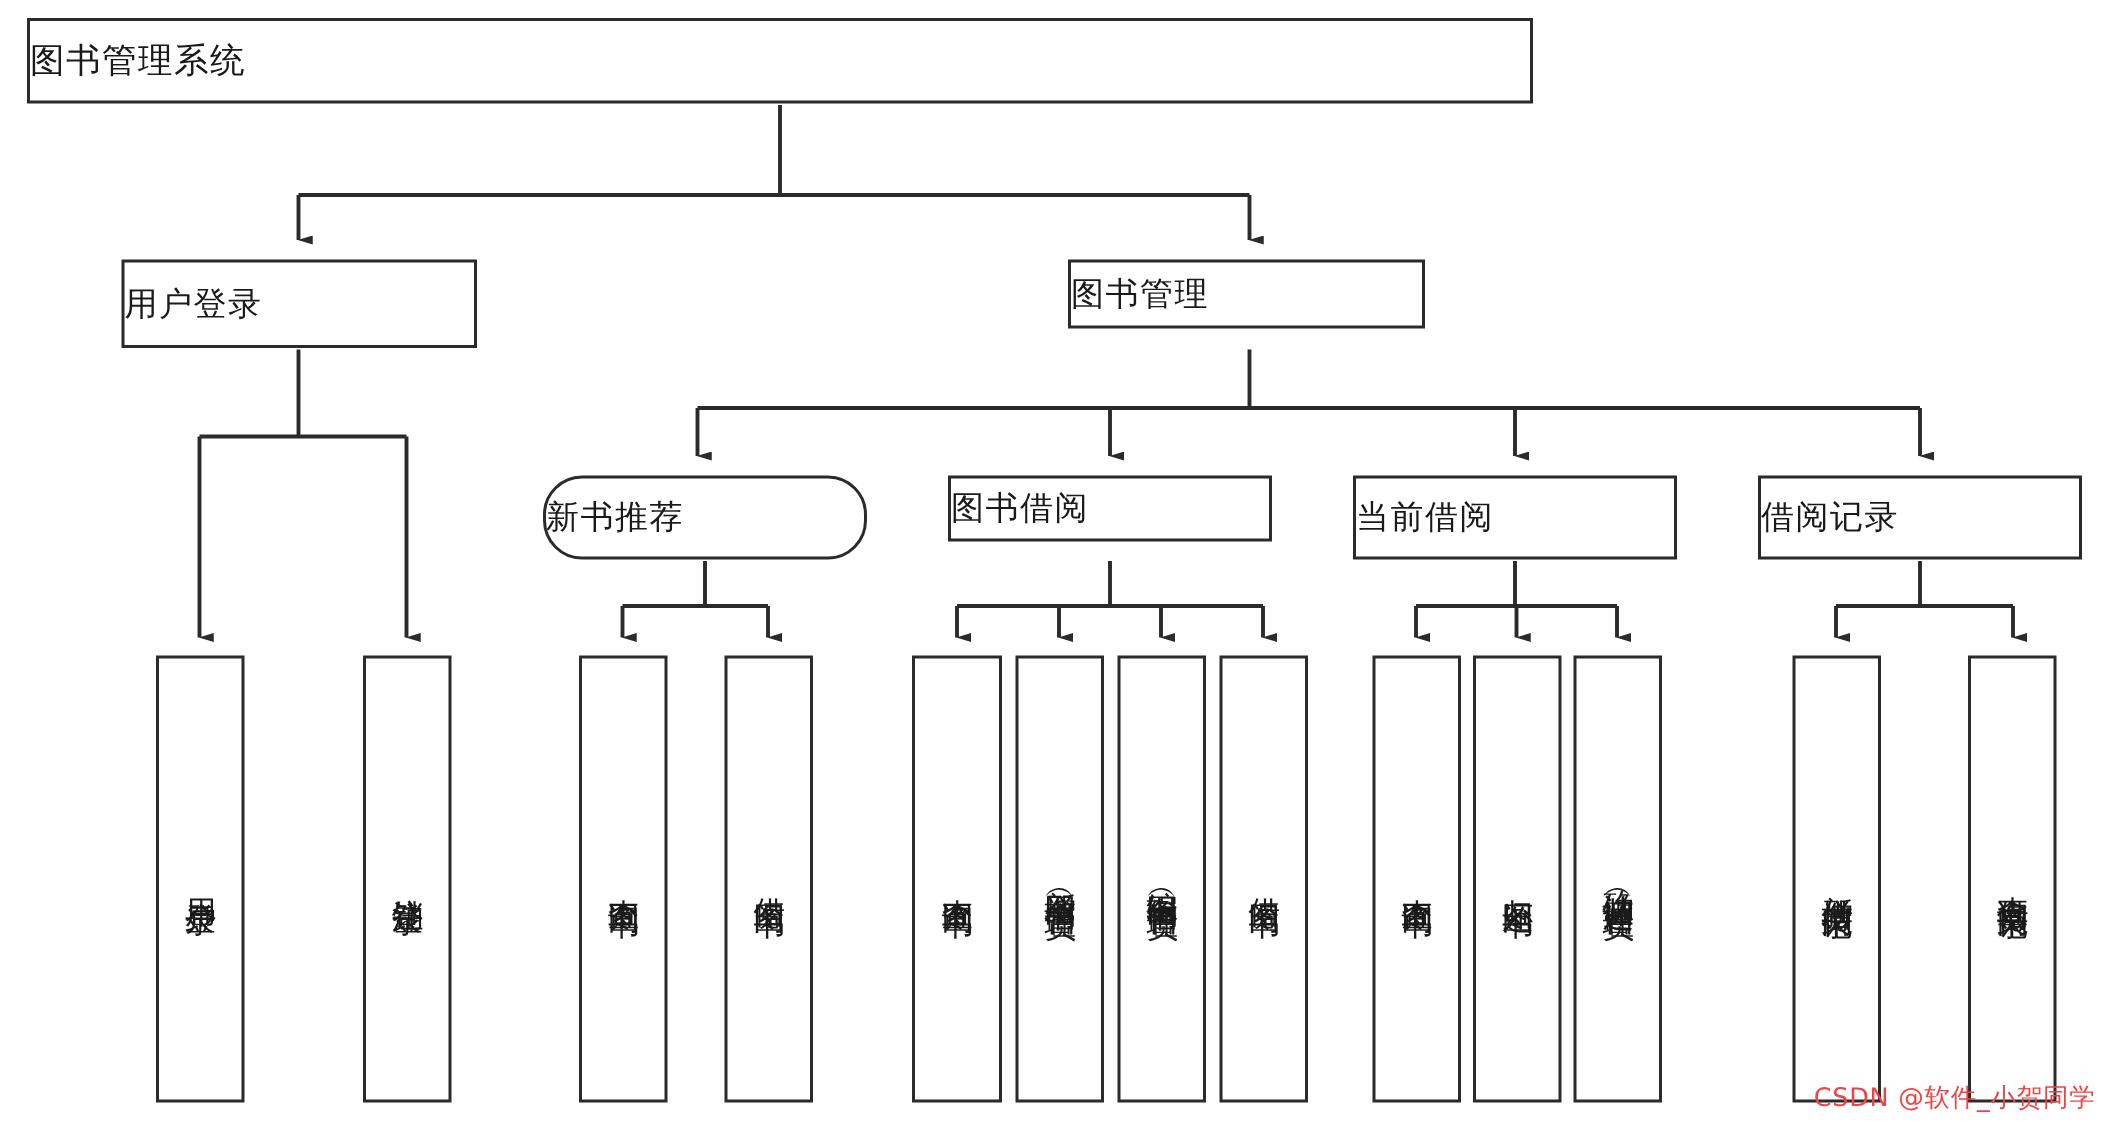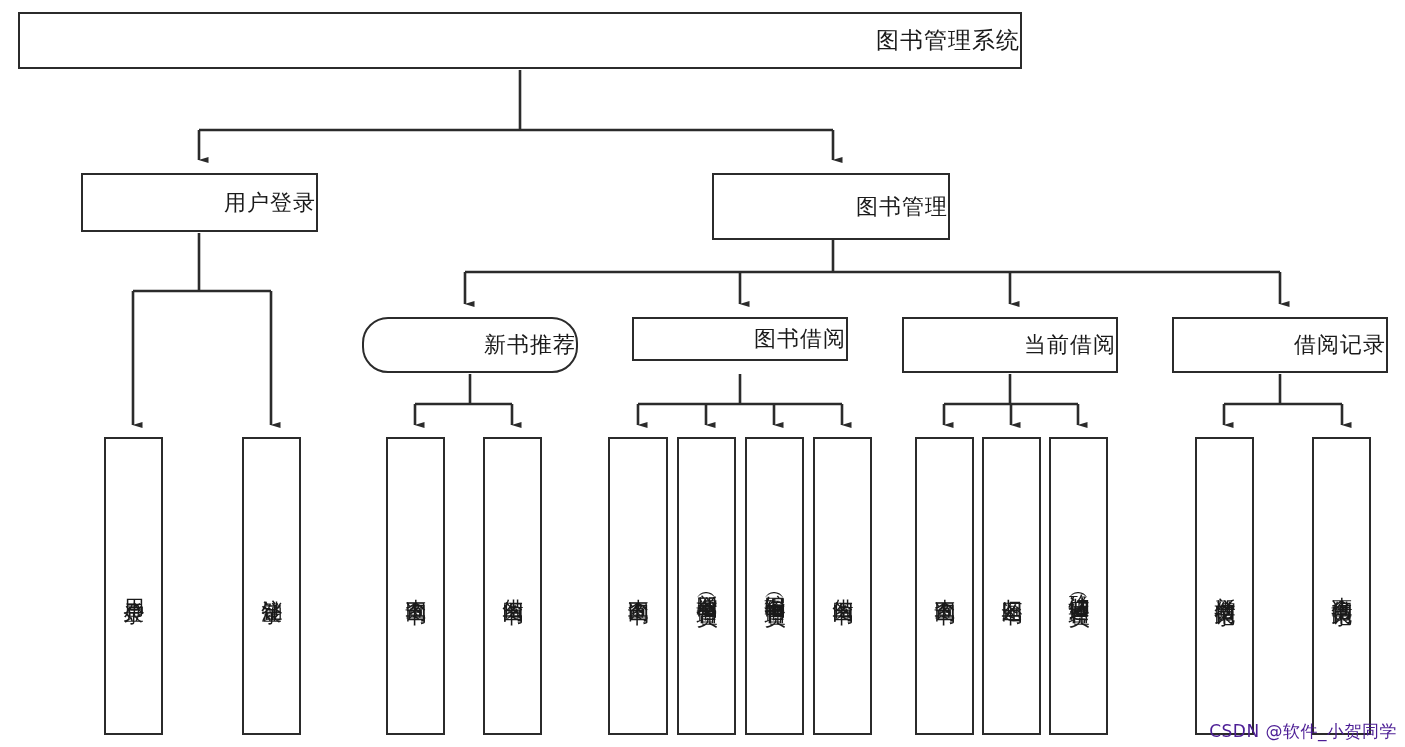--- a/index.html
+++ b/index.html
@@ -27,21 +27,21 @@
     height: 747px;
     pointer-events: none;
   }
   .node {
     position: absolute;
     box-sizing: border-box;
     background: #ffffff;
     border: 2.5px solid #2b2b2b;
     display: flex;
     align-items: center;
-    justify-content: flex-end;
+    justify-content: flex-start;
     color: #1a1a1a;
   }
   .node.horiz {
     font-size: 22px;
     letter-spacing: 1px;
   }
   .node.root {
     font-size: 23px;
   }
   .node.leaf {
@@ -55,21 +55,21 @@
     line-height: 1.18;
     letter-spacing: 2px;
     white-space: nowrap;
     display: block;
   }
   .watermark {
     position: absolute;
     right: 8px;
     bottom: 4px;
     font-size: 17px;
-    color: #4c1d95;
+    color: #ef4444;
     letter-spacing: 0.5px;
     user-select: none;
   }
 </style>
 </head>
 <body>
 
 <div id="diagram-root">
 
   <svg class="edges" viewBox="0 0 1405 747" xmlns="http://www.w3.org/2000/svg">
@@ -122,21 +122,21 @@
     </g>
   </svg>
 
   <div class="node horiz root" style="left:18px; top:12px; width:1004px; height:57px;">
     <span>图书管理系统</span>
   </div>
 
   <div class="node horiz" style="left:81px; top:173px; width:237px; height:59px;">
     <span>用户登录</span>
   </div>
-  <div class="node horiz" style="left:712px; top:173px; width:238px; height:67px;">
+  <div class="node horiz" style="left:712px; top:173px; width:238px; height:46px;">
     <span>图书管理</span>
   </div>
 
   <div class="node horiz" style="left:362px; top:317px; width:216px; height:56px;border-radius:26px;">
     <span>新书推荐</span>
   </div>
   <div class="node horiz" style="left:632px; top:317px; width:216px; height:44px;">
     <span>图书借阅</span>
   </div>
   <div class="node horiz" style="left:1172px; top:317px; width:216px; height:56px;">

